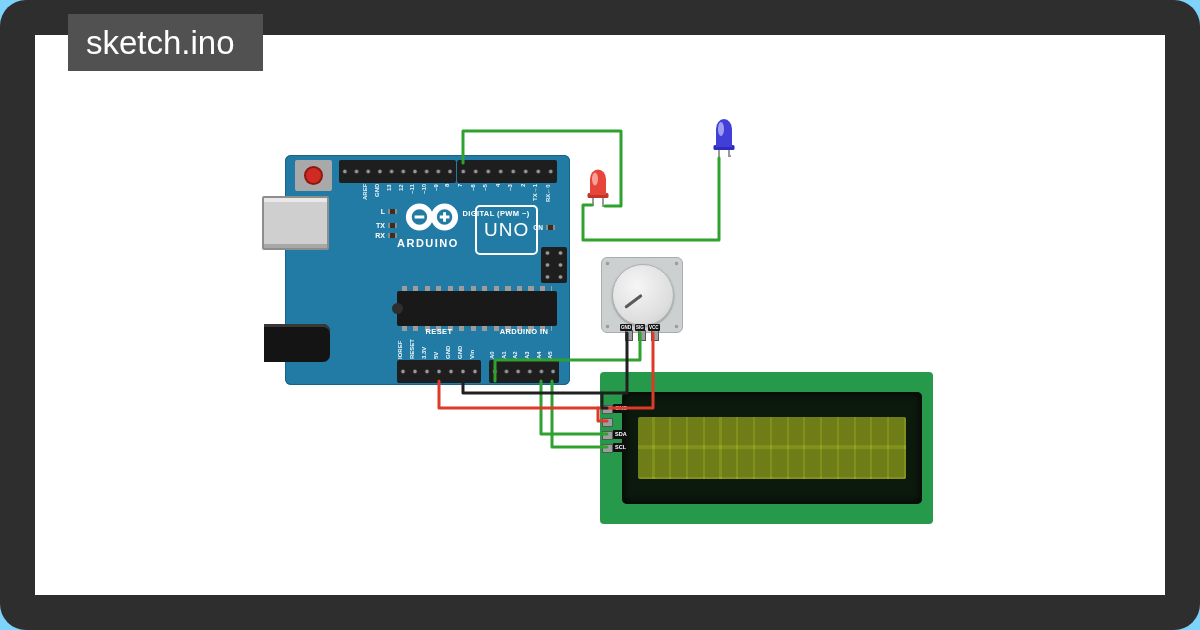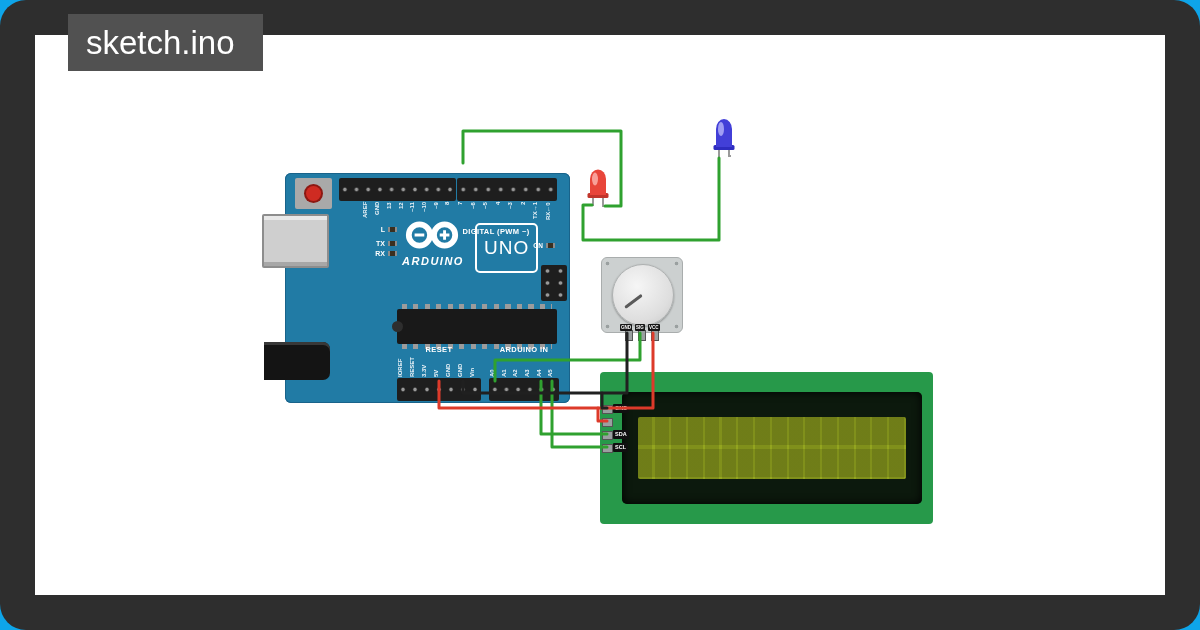--- a/index.html
+++ b/index.html
@@ -1,29 +1,29 @@
 <!DOCTYPE html>
 <html><head>
 <meta charset="utf-8">
 <style>
   html,body { margin:0; padding:0; }
   body { width:1200px; height:630px; overflow:hidden; font-family:"Liberation Sans",sans-serif; }
-  .stage { position:relative; width:1200px; height:630px; background:#0ea5e9; }
+  .stage { position:relative; width:1200px; height:630px; background:#7dd3fc; }
 
   
   .frame { position:absolute; inset:0; background:#2e2e2e; border-radius:26px; }
   .canvas { position:absolute; left:35px; top:35px; right:35px; bottom:35px; background:#ffffff; }
 
   
   .tab { position:absolute; left:68px; top:14px; height:57px; background:#515151; color:#fff;
          font-size:33px; line-height:57px; padding:0 28px 0 18px; z-index:20; }
 
   
   .board { position:absolute; left:285px; top:155px; width:285px; height:230px;
-           background:#217ba5; border-radius:6px; z-index:1; box-shadow:0 0 0 1px #19638a inset;margin-top:18px; }
+           background:#217ba5; border-radius:6px; z-index:1; box-shadow:0 0 0 1px #19638a inset; }
   .reset { position:absolute; left:10px; top:5px; width:37px; height:31px; background:#a9a9a9; border-radius:2px; }
   .reset-btn { position:absolute; left:11px; top:8px; width:15px; height:15px; border-radius:50%;
                background:#cf2b22; box-shadow:0 0 0 2px #8d1812; }
   .usb { position:absolute; left:-23px; top:41px; width:63px; height:50px; background:#cfcfcf;
          border:2px solid #8d8d8d; border-radius:2px; box-shadow:inset 0 4px 0 #e8e8e8, inset 0 -4px 0 #a7a7a7; }
   .jack { position:absolute; left:-21px; top:169px; width:66px; height:38px; background:#141414;
           border-radius:0 7px 7px 0; box-shadow:inset 0 3px 0 #383838; }
 
   .pinstrip { position:absolute; background-color:#1e1e1e; border-radius:2px;
               background-image:radial-gradient(circle, #999 1.2px, #4a4a4a 1.9px, rgba(0,0,0,0) 2.6px); }
@@ -51,22 +51,22 @@
   .ledrow { position:absolute; display:flex; align-items:center; gap:3px; height:8px; }
   .ledrow .lbl { width:16px; text-align:right; color:#fff; font-size:7px; font-weight:bold; }
   .smd { width:9px; height:5px; background:linear-gradient(90deg,#8c8c8c 0 2px,#3a2f20 2px 7px,#8c8c8c 7px 9px); }
   .row-l  { left:84px; top:52px; }
   .row-tx { left:84px; top:66px; }
   .row-rx { left:84px; top:76px; }
   .row-on { left:244px; top:68px; }
   .row-on .lbl { width:14px; font-size:6.5px; }
 
   .ard-logo { position:absolute; left:118px; top:44px; }
-  .ard-name { position:absolute; left:112px; top:82px; width:72px; text-align:center;
-              color:#fff; font-size:11px; font-weight:bold; letter-spacing:1.5px;font-style:italic; }
+  .ard-name { position:absolute; left:112px; top:82px; width:72px; text-align:left;
+              color:#fff; font-size:11px; font-weight:bold; letter-spacing:1.5px; }
   .uno { position:absolute; left:190px; top:50px; color:#fff; font-size:19px; letter-spacing:1px;
          border:2px solid #fff; border-radius:5px; padding:12px 7px; }
 
   .chip { position:absolute; left:112px; top:131px; width:160px; height:45px; }
   .chip-body { position:absolute; left:0; right:0; top:5px; bottom:5px; background:#191919; border-radius:2px; }
   .chip-notch { position:absolute; left:-5px; top:12px; width:11px; height:11px; border-radius:50%; background:#2e2e2e; }
   .chip-pins { position:absolute; left:5px; right:5px; height:5px;
                background:repeating-linear-gradient(90deg,#9c9c9c 0 5px,rgba(0,0,0,0) 5px 11.5px); }
   .chip-pins.top { top:0; } .chip-pins.bot { bottom:0; }
 

